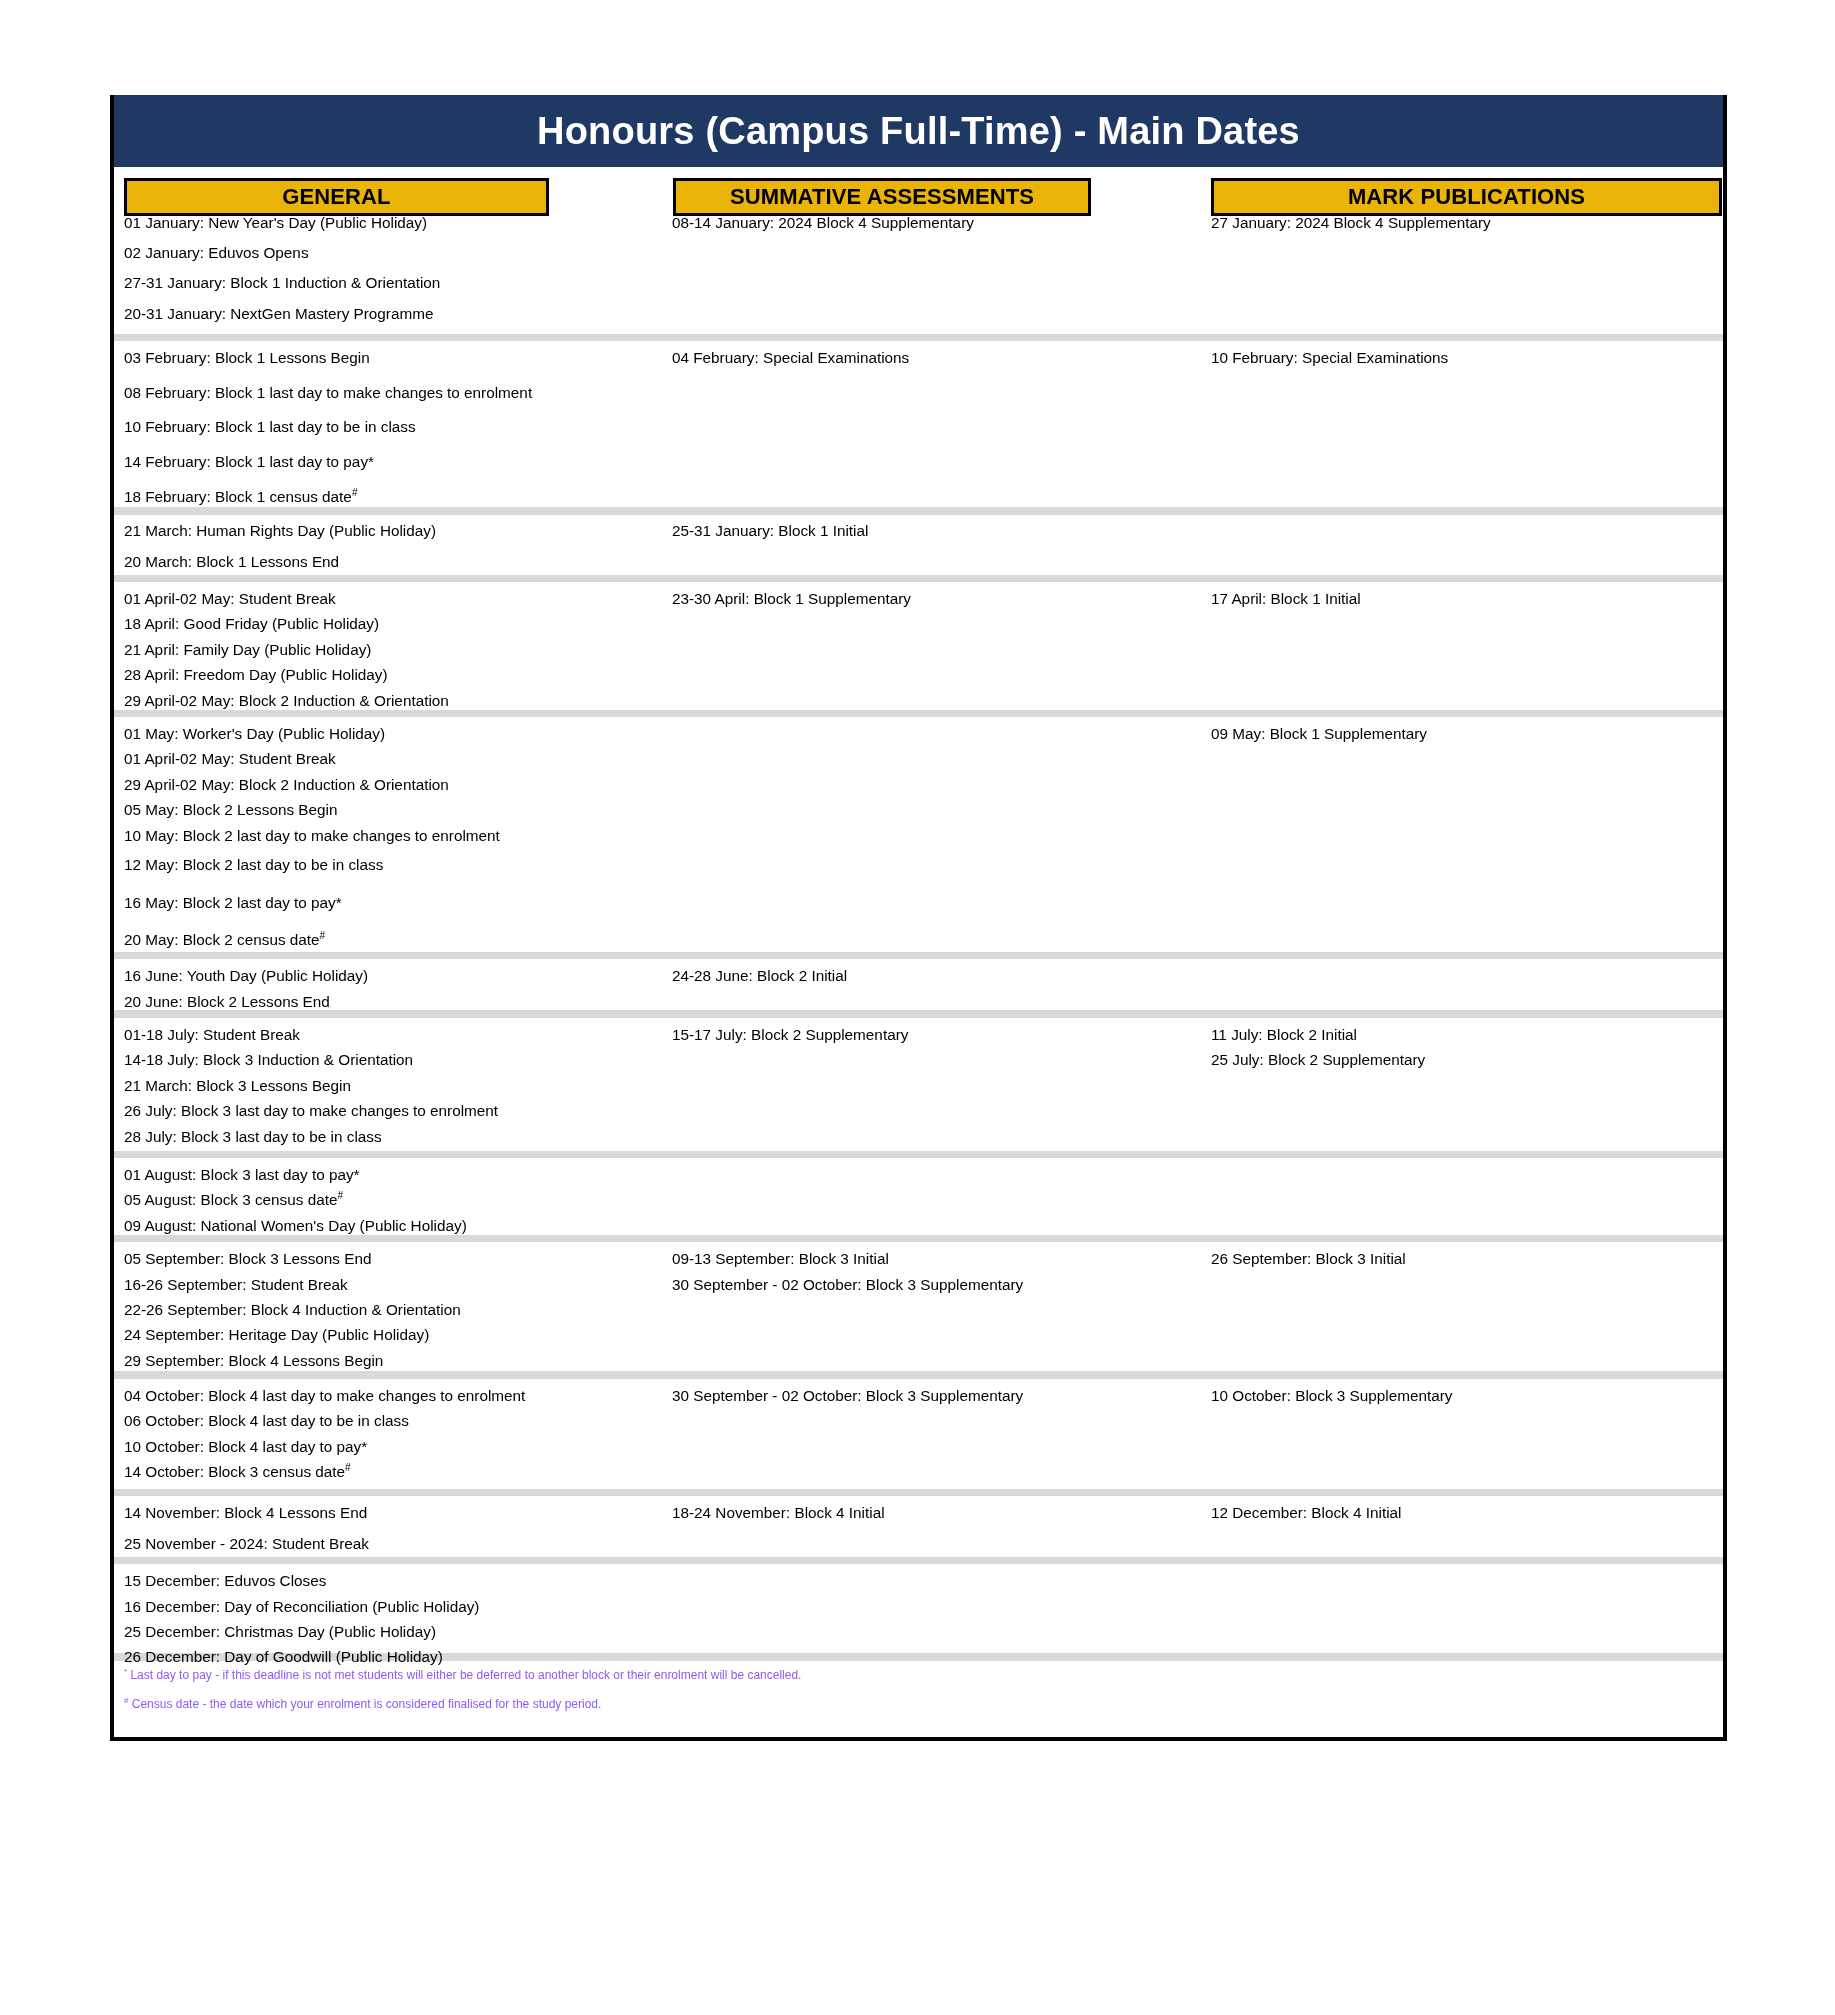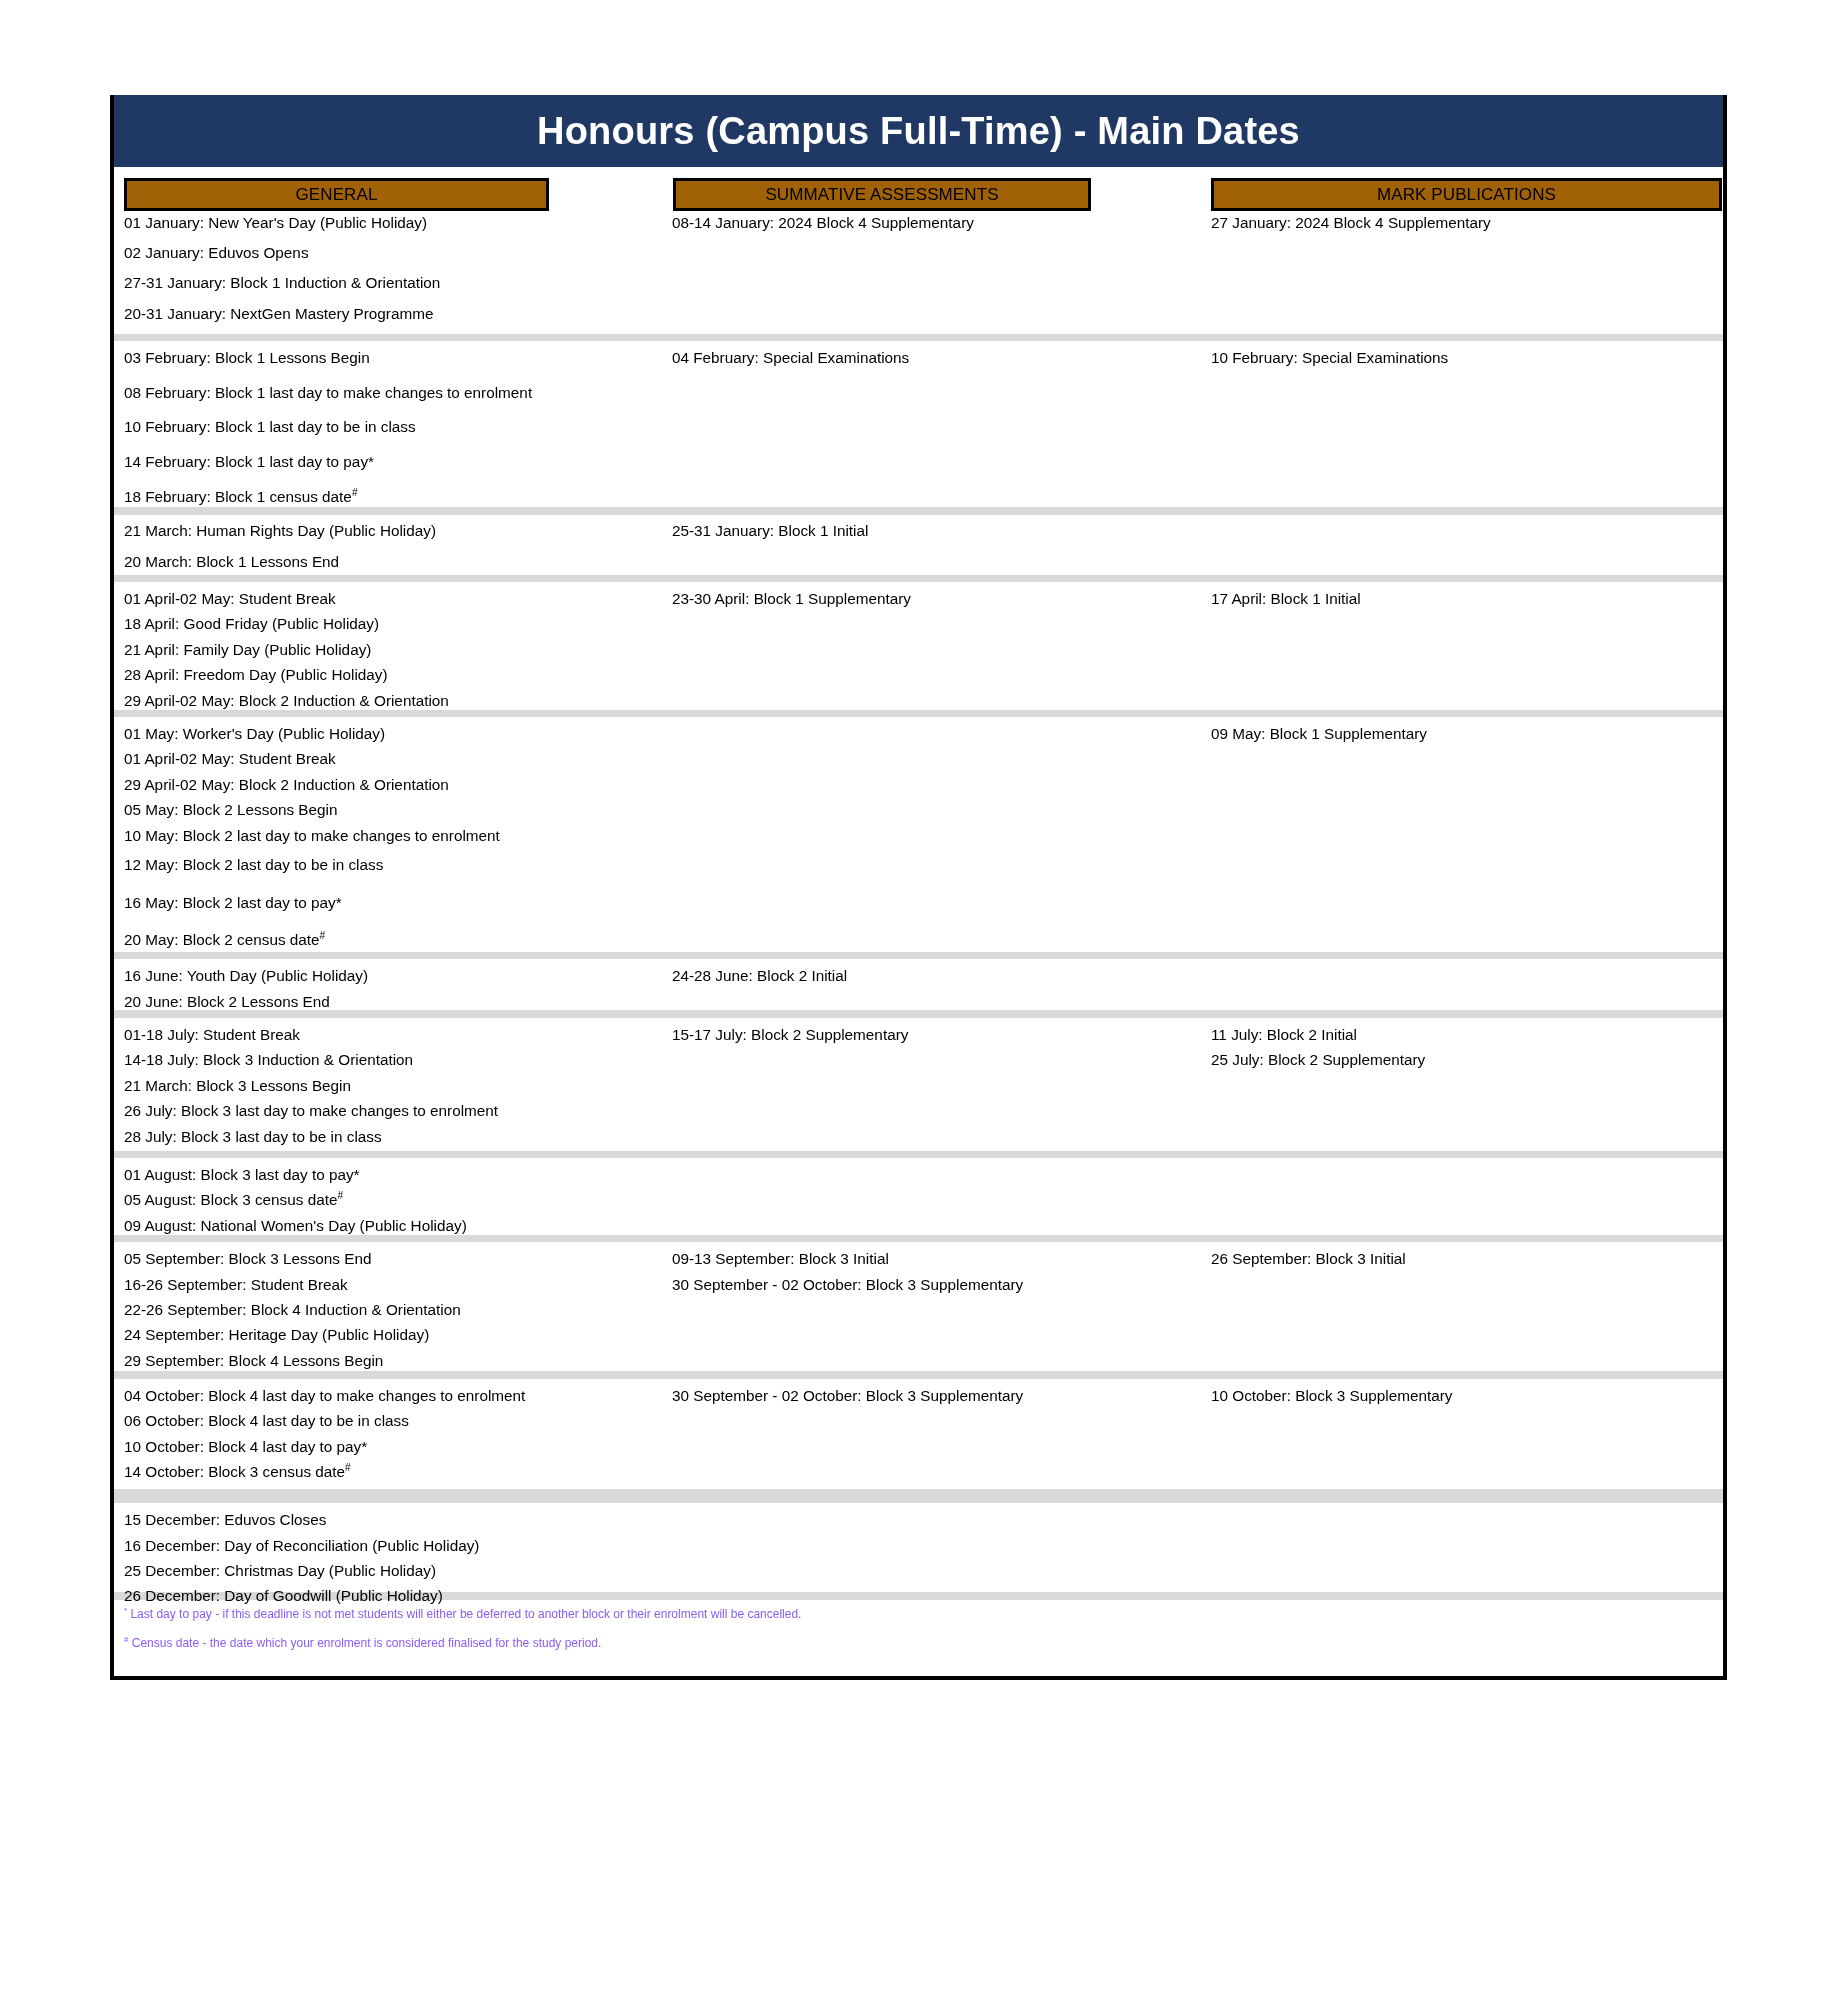--- a/index.html
+++ b/index.html
@@ -56,24 +56,24 @@
   }
 
   
   .col-header-row {
     display: flex;
     padding: 15px 0 0 0;
     box-sizing: border-box;
   }
   .col-header-box {
     border: 3.6px solid #000000;
-    background: #a16207;
+    background: #eab308;
     text-align: center;
-    font-size: 17px;
-    font-weight: normal;
+    font-size: 22px;
+    font-weight: bold;
     color: #000000;
     line-height: 1;
     padding: 4.4px 0 5.2px 0;
     box-sizing: border-box;
     letter-spacing: 0.1px;
   }
 
   
   .month-row {
     display: flex;
@@ -271,20 +271,32 @@
             <div class="entry" style="position: absolute; top: 76px; left: 0px;">14 October: Block 3 census date<sup>#</sup></div>
           </div>
           <div class="month-cell" style="position: absolute; left: 558px; top: 8.9px; width: 540px;">
             <div class="entry" style="position: absolute; top: 0px; left: 0px;">30 September - 02 October: Block 3 Supplementary</div>
           </div>
           <div class="month-cell" style="position: absolute; left: 1097px; top: 8.9px; width: 524px;">
             <div class="entry" style="position: absolute; top: 0px; left: 0px;">10 October: Block 3 Supplementary</div>
           </div>
         </div>
         <div class="sep-band"></div>
+        <div class="month-row" style="position: relative; height: 61px;">
+          <div class="month-cell" style="position: absolute; left: 10px; top: 8.9px; width: 545px;">
+            <div class="entry" style="position: absolute; top: 0px; left: 0px;">14 November: Block 4 Lessons End</div>
+            <div class="entry" style="position: absolute; top: 31px; left: 0px;">25 November - 2024: Student Break</div>
+          </div>
+          <div class="month-cell" style="position: absolute; left: 558px; top: 8.9px; width: 540px;">
+            <div class="entry" style="position: absolute; top: 0px; left: 0px;">18-24 November: Block 4 Initial</div>
+          </div>
+          <div class="month-cell" style="position: absolute; left: 1097px; top: 8.9px; width: 524px;">
+            <div class="entry" style="position: absolute; top: 0px; left: 0px;">12 December: Block 4 Initial</div>
+          </div>
+        </div>
         <div class="sep-band"></div>
         <div class="month-row" style="position: relative; height: 89px;">
           <div class="month-cell" style="position: absolute; left: 10px; top: 8.9px; width: 545px;">
             <div class="entry" style="position: absolute; top: 0px; left: 0px;">15 December: Eduvos Closes</div>
             <div class="entry" style="position: absolute; top: 25.4px; left: 0px;">16 December: Day of Reconciliation (Public Holiday)</div>
             <div class="entry" style="position: absolute; top: 51px; left: 0px;">25 December: Christmas Day (Public Holiday)</div>
             <div class="entry" style="position: absolute; top: 76px; left: 0px;">26 December: Day of Goodwill (Public Holiday)</div>
           </div>
           <div class="month-cell" style="position: absolute; left: 558px; top: 8.9px; width: 540px;"></div>
           <div class="month-cell" style="position: absolute; left: 1097px; top: 8.9px; width: 524px;"></div>

